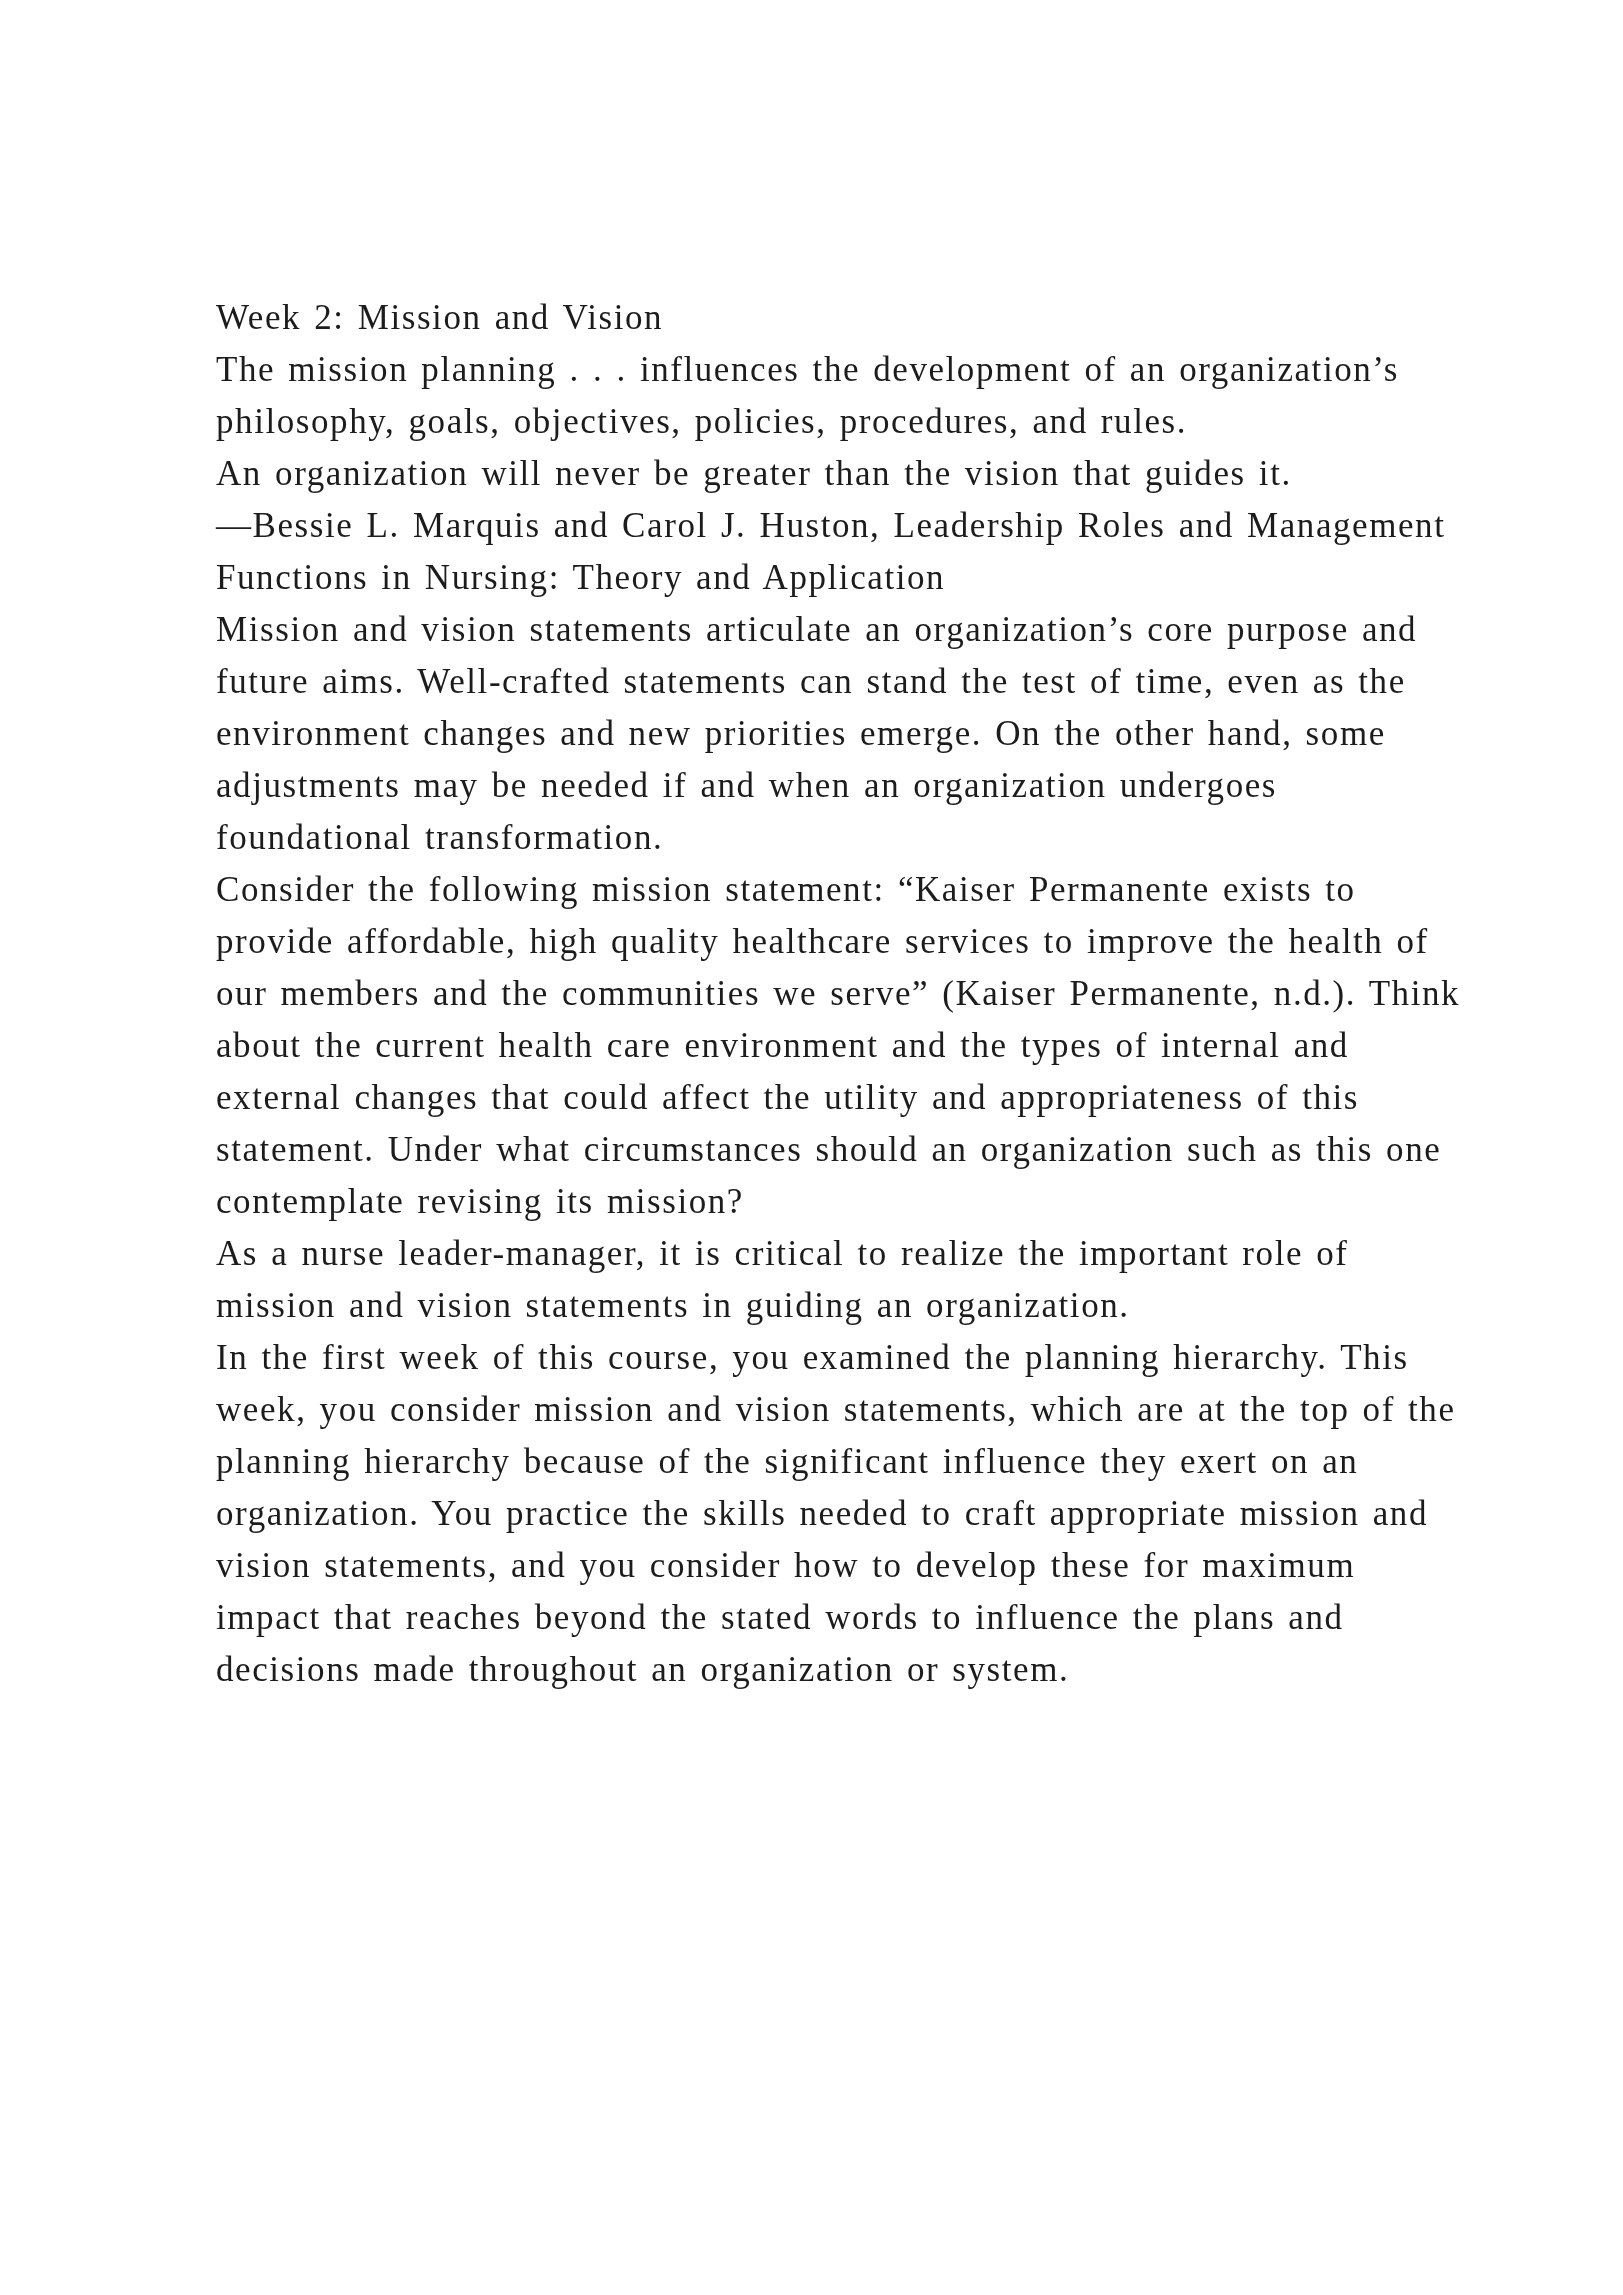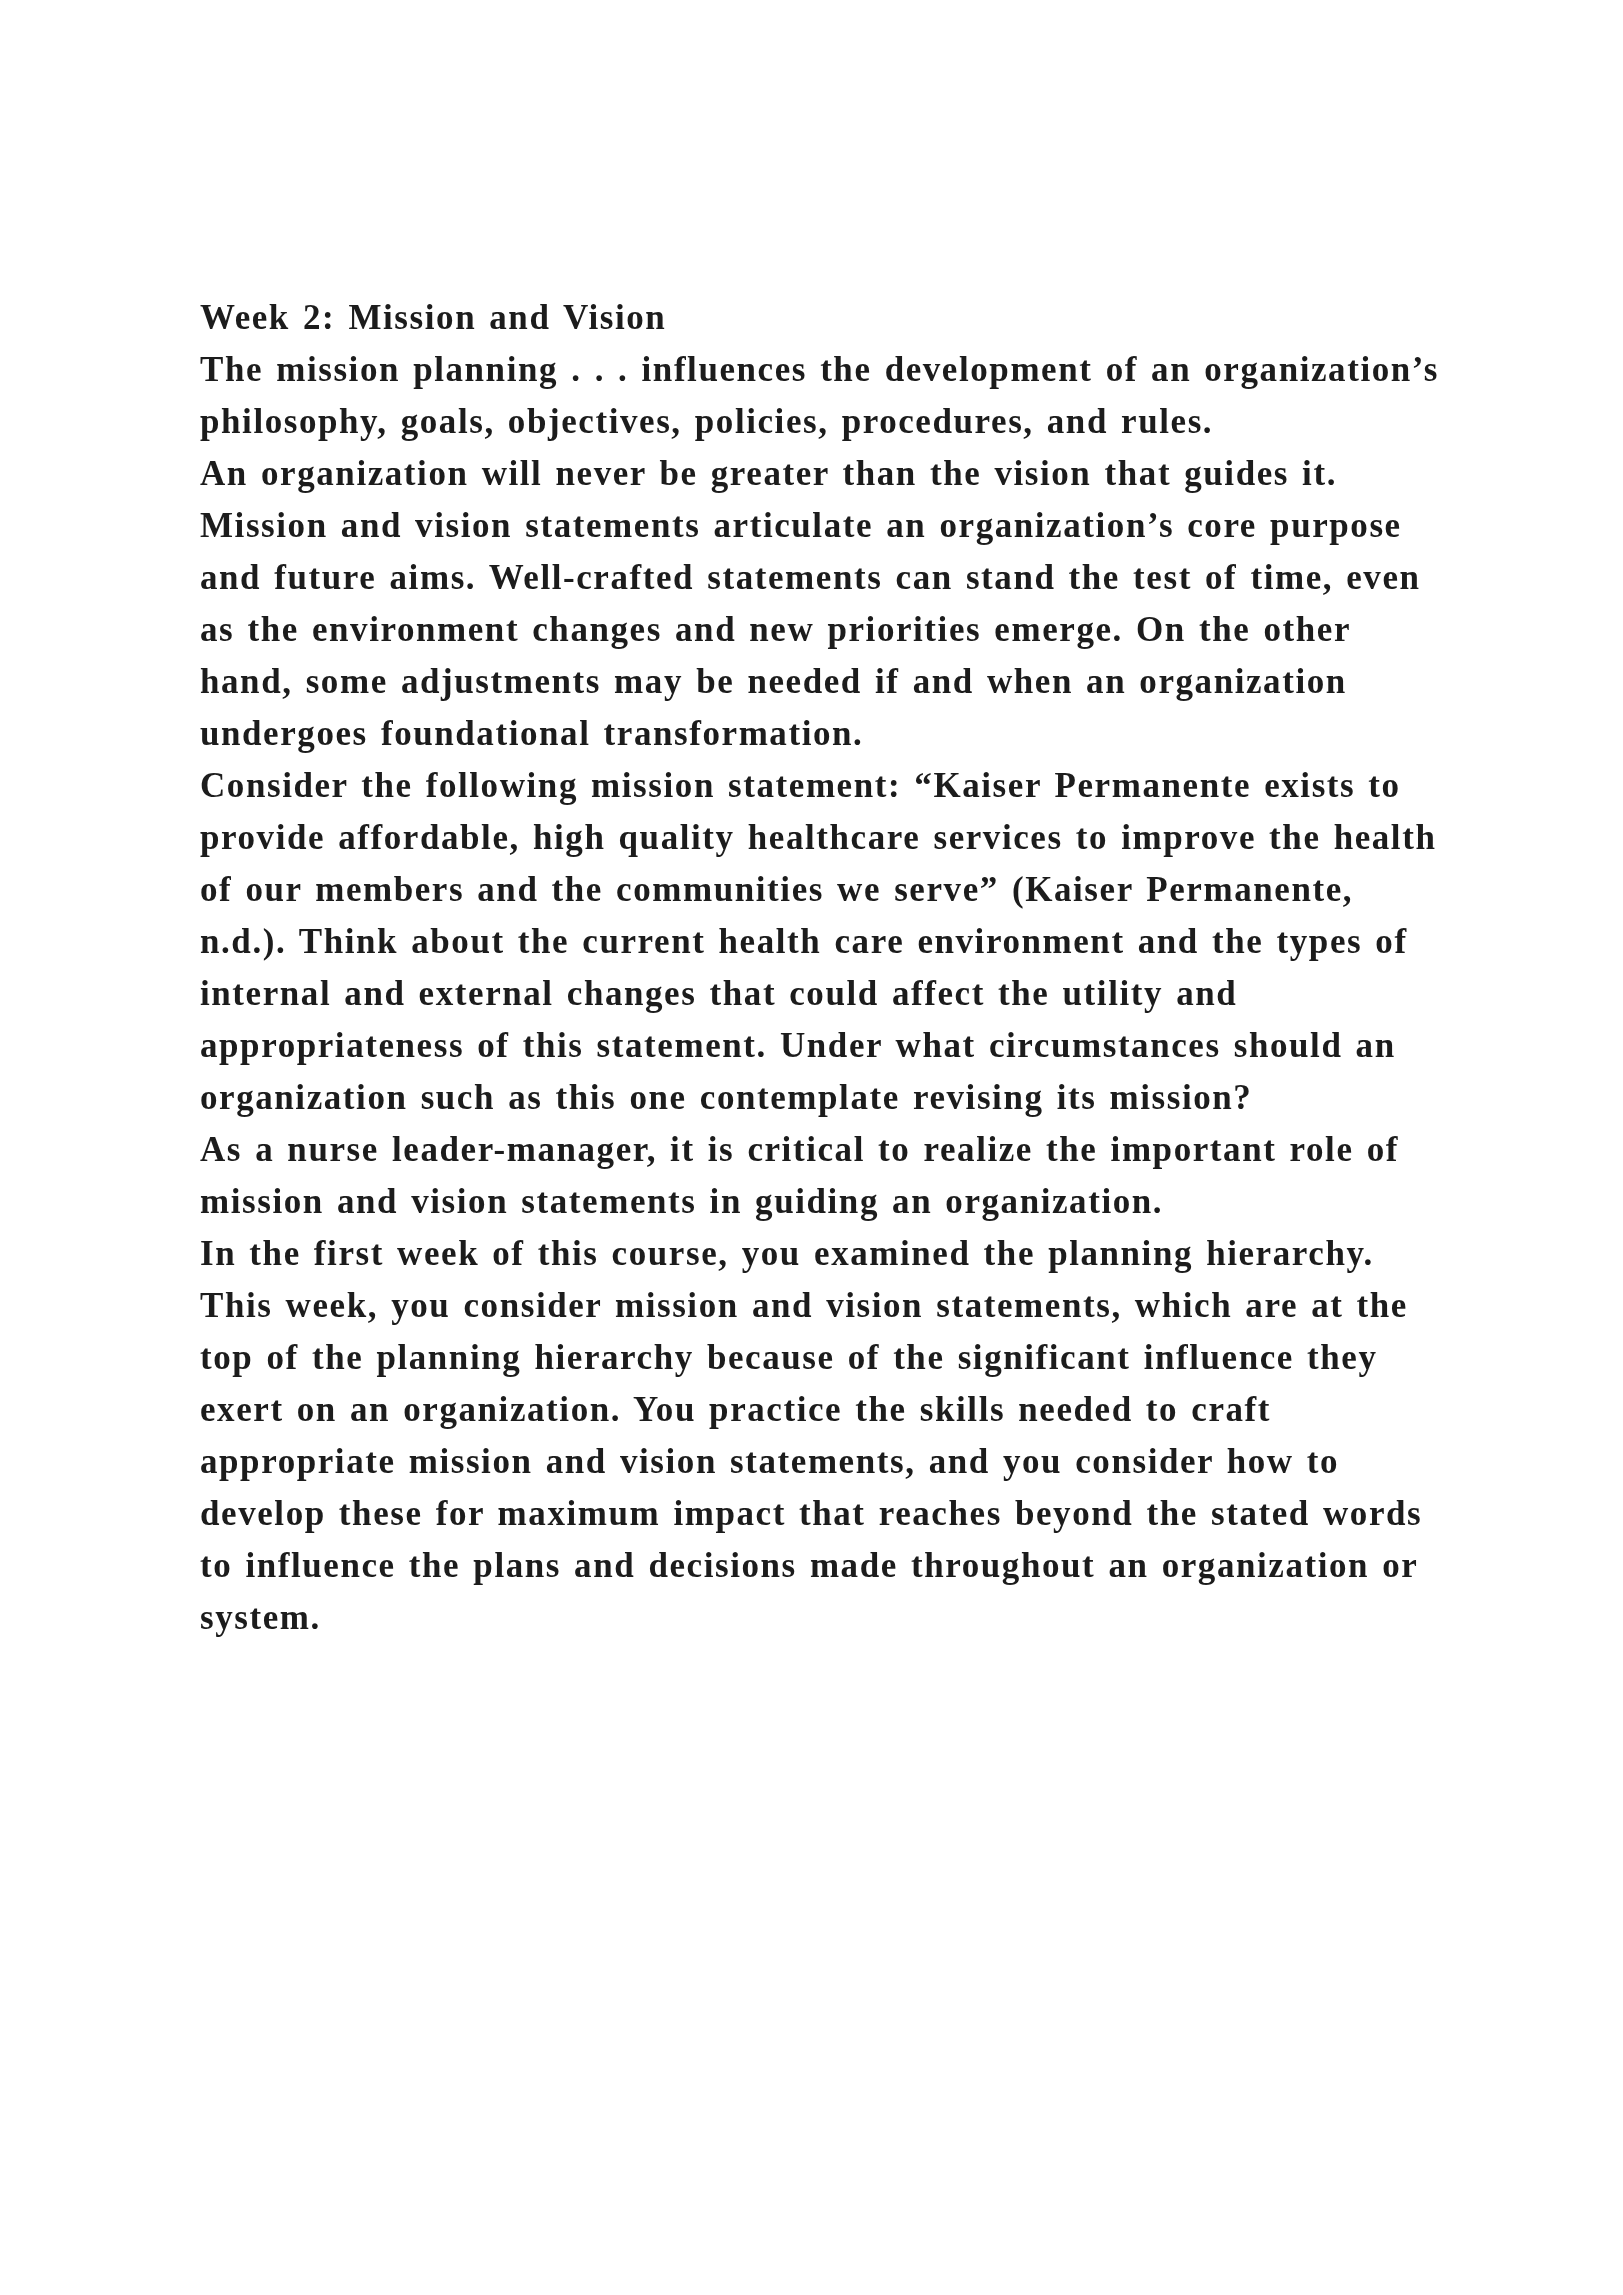--- a/index.html
+++ b/index.html
@@ -17,43 +17,43 @@
   .page {
     position: absolute;
     left: 0;
     top: 0;
     width: 1623px;
     height: 2295px;
     background: #ffffff;
   }
   .doc-body {
     position: absolute;
-    left: 200px;
+    left: 216px;
     top: 292px;
     width: 1246px;
     color: #1c1c1c;
     font-size: 35px;
     line-height: 52px;
     letter-spacing: 0.045em;
     text-align: left;
-    font-weight: bold;
   }
   .para {
     margin: 0;
     padding: 0;
     word-spacing: 0.08em;
   }
 </style>
 </head>
 <body>
 
 <div class="page">
   <div class="doc-body">
       <p class="para">Week 2: Mission and Vision</p>
       <p class="para">The mission planning . . . influences the development of an organization’s philosophy, goals, objectives, policies, procedures, and rules.</p>
       <p class="para">An organization will never be greater than the vision that guides it.</p>
+      <p class="para">—Bessie L. Marquis and Carol J. Huston, Leadership Roles and Management Functions in Nursing: Theory and Application</p>
       <p class="para">Mission and vision statements articulate an organization’s core purpose and future aims. Well-crafted statements can stand the test of time, even as the environment changes and new priorities emerge. On the other hand, some adjustments may be needed if and when an organization undergoes foundational transformation.</p>
       <p class="para">Consider the following mission statement: “Kaiser Permanente exists to provide affordable, high quality healthcare services to improve the health of our members and the communities we serve” (Kaiser Permanente, n.d.). Think about the current health care environment and the types of internal and external changes that could affect the utility and appropriateness of this statement. Under what circumstances should an organization such as this one contemplate revising its mission?</p>
       <p class="para">As a nurse leader-manager, it is critical to realize the important role of mission and vision statements in guiding an organization.</p>
       <p class="para">In the first week of this course, you examined the planning hierarchy. This week, you consider mission and vision statements, which are at the top of the planning hierarchy because of the significant influence they exert on an organization. You practice the skills needed to craft appropriate mission and vision statements, and you consider how to develop these for maximum impact that reaches beyond the stated words to influence the plans and decisions made throughout an organization or system.</p>
     </div>
 </div>
 
 
 </body></html>

